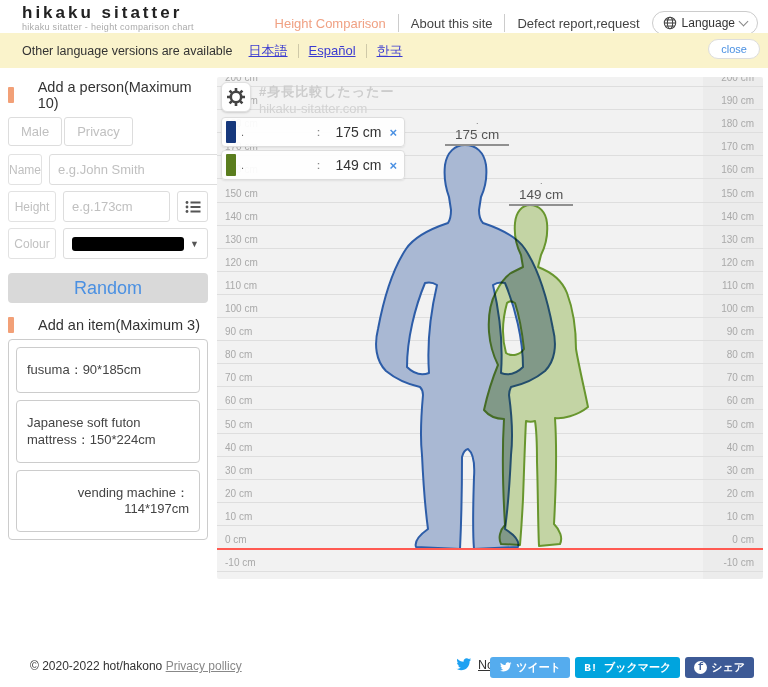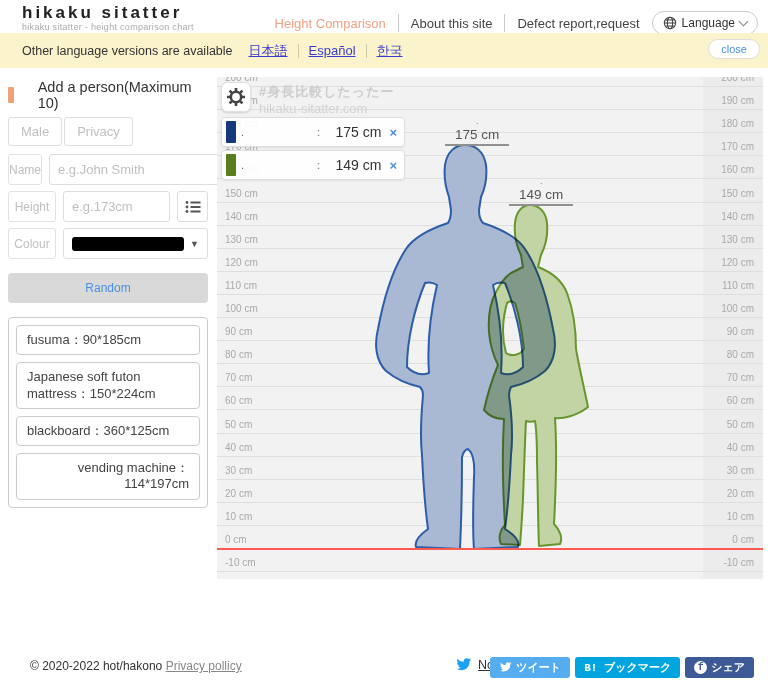--- a/index.html
+++ b/index.html
@@ -34,23 +34,23 @@
   .gender-row { display:flex; gap:2px; margin-bottom:8px; }
   .gender-btn { border:1px solid #ddd; border-radius:3px; background:#fff; color:#c0c0c0; font-size:13px; padding:6px 12px; cursor:pointer; }
   .form-row { display:flex; gap:7px; margin-bottom:6px; height:31px; }
   .form-label { width:48px; border:1px solid #e2e2e2; border-radius:3px; display:flex; align-items:center; justify-content:center; font-size:12px; color:#c0c0c0; background:#fff; }
   .form-input { flex:1; border:1px solid #ddd; border-radius:3px; font-size:13px; padding:0 8px; color:#333; font-family:"Liberation Sans",sans-serif; }
   .form-input::placeholder { color:#c0c0c0; }
   .square-btn { width:31px; border:1px solid #ddd; border-radius:3px; background:#fff; display:flex; align-items:center; justify-content:center; cursor:pointer; }
   .colour-box { flex:1; border:1px solid #ddd; border-radius:3px; display:flex; align-items:center; padding:0 8px; gap:6px; cursor:pointer; background:#fff; }
   .colour-swatch { flex:1; height:14px; background:#000; border-radius:3px; }
   .caret-down { font-size:9px; color:#555; }
-  .random-btn { width:100%; height:30px; background:#d9d9d9; border:none; border-radius:4px; color:#4a90e2; font-size:12px; margin:8px 0 14px; cursor:pointer; font-family:"Liberation Sans",sans-serif; }
+  .random-btn { width:100%; height:30px; background:#d9d9d9; border:none; border-radius:4px; color:#4a90e2; font-size:18px; margin:8px 0 14px; cursor:pointer; font-family:"Liberation Sans",sans-serif; }
   .items-box { border:1px solid #ccc; border-radius:4px; padding:7px; }
-  .item-btn { border:1px solid #ccc; border-radius:4px; background:#fff; padding:6px 10px; font-size:13px; color:#444; line-height:1.25; margin-bottom:7px; cursor:pointer; }
+  .item-btn { border:1px solid #ccc; border-radius:4px; background:#fff; padding:14px 10px; font-size:13px; color:#444; line-height:1.25; margin-bottom:7px; cursor:pointer; }
   .item-btn:last-child { margin-bottom:0;text-align:right; }
 
   
   .chart { position:absolute; left:217px; top:77px; width:546px; height:502px; background:#f2f2f2; border-radius:2px; overflow:hidden; }
   .right-band { position:absolute; top:0; right:0; width:60px; height:100%; background:rgba(0,0,0,0.025); }
   .grid-line { position:absolute; left:0; right:0; height:0; border-top:1px solid #dedede; }
   .grid-line.zero { border-top:2px solid #ff5a52; z-index:4; }
   .ruler-label { position:absolute; font-size:10px; color:#a9a9a9; }
   .ruler-label-left { left:8px; }
   .ruler-label-right { right:9px; }
@@ -158,24 +158,27 @@
     </div>
     <div class="form-row">
       <span class="form-label">Colour</span>
       <span class="colour-box">
         <span class="colour-swatch"></span>
         <span class="caret-down">▼</span>
       </span>
     </div>
     <button class="random-btn">Random</button>
 
+    <div class="section-head">
+      <span class="section-marker"></span>
+      <span class="section-title">Add an item(Maximum 3)</span>
+    </div>
     <div class="items-box">
         <div class="item-btn">fusuma：90*185cm</div>
         <div class="item-btn">Japanese soft futon mattress：150*224cm</div>
-        <div class="item-btn">blackboard：360*125cm</div>
         <div class="item-btn">vending machine：114*197cm</div>
       </div>
   </div>
 
   <div class="chart">
     <div class="right-band"></div>
 
     <svg class="silhouettes" width="546" height="502" viewBox="0 0 546 502">
       <path fill-rule="evenodd" fill="#a9b8d3" stroke="#2d5da8" stroke-width="2" stroke-linejoin="round" d="M248,68 C259,68 267,75 269,88 C270,97 269,109 264,120 L262,133 C262,139 263,143 266,146 C284,152 300,160 308,172 C320,190 330,220 336,252 C340,268 338,284 328,294 C317,303 303,308 294,310 C293,312 292,315 292,318 C295,340 296,360 294,378 C293,400 291,430 288,452 C296,457 303,464 301,470 L257,472 C256,460 256,430 257,400 C258,385 256,376 251,372 C247,373 246,376 245,380 C245,400 245,430 243,472 L199,470 C197,464 204,457 211,452 C208,430 206,400 205,378 C203,360 204,340 206,318 C206,315 205,312 203,310 C194,308 180,303 169,294 C159,284 157,268 161,252 C167,220 177,190 189,172 C197,160 213,152 231,146 C233,143 234,139 234,133 L232,120 C228,109 227,97 228,88 C230,75 238,68 248,68 Z
            M276,208 C283,238 286,268 284,296 C292,299 300,296 306,290 C306,262 298,230 288,206 C284,205 279,206 276,208 Z

